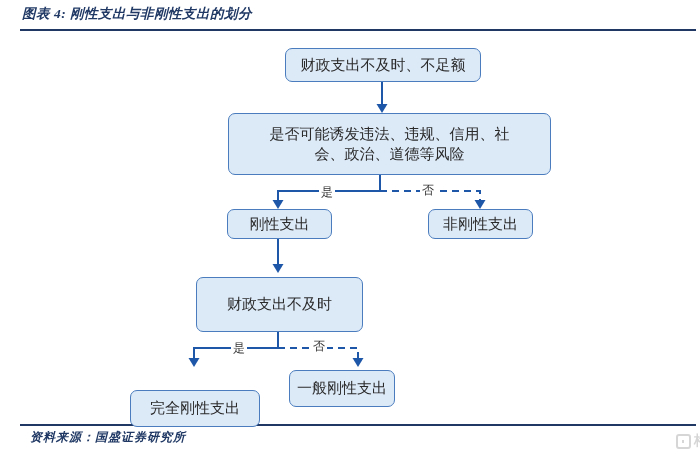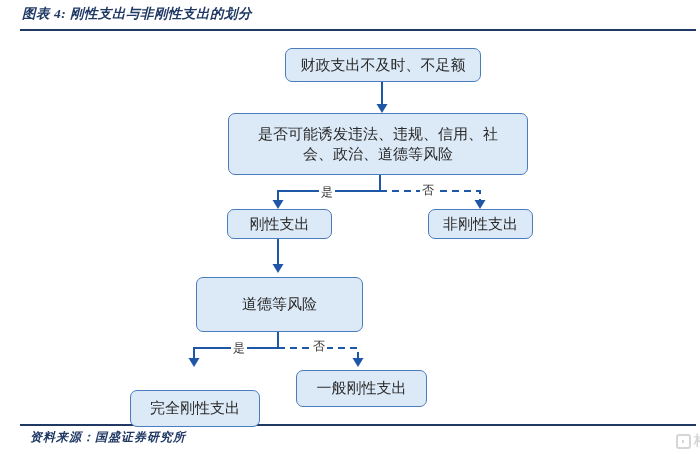--- a/index.html
+++ b/index.html
@@ -53,26 +53,26 @@
     align-items: center;
     justify-content: center;
     text-align: center;
     font-size: 15px;
     line-height: 1.35;
     color: #2B2B2B;
     z-index: 2;
   }
   .node span { display: block; white-space: nowrap; }
   .node-start         { left: 285px; top: 48px;  width: 196px; height: 34px; align-items: center; }
-  .node-decision1     { left: 228px; top: 113px; width: 300px; height: 62px; }
+  .node-decision1     { left: 228px; top: 113px; width: 323px; height: 62px; }
   .node-rigid         { left: 227px; top: 209px; width: 105px; height: 30px; font-weight: normal; }
   .node-nonrigid      { left: 428px; top: 209px; width: 105px; height: 30px; }
   .node-decision2     { left: 196px; top: 277px; width: 167px; height: 55px; }
   .node-fully-rigid   { left: 130px; top: 370px; width: 130px; height: 37px; margin-top: 20px; }
-  .node-general-rigid { left: 296px; top: 370px; width: 131px; height: 37px; }
+  .node-general-rigid { left: 289px; top: 370px; width: 106px; height: 37px; }
 
   .branch-label {
     position: absolute;
     z-index: 3;
     font-size: 12px;
     line-height: 1;
     color: #333333;
     background: #ffffff;
     padding: 0 2px;
   }
@@ -167,21 +167,21 @@
 
   <div class="node node-rigid">
     <span>刚性支出</span>
   </div>
 
   <div class="node node-nonrigid">
     <span>非刚性支出</span>
   </div>
 
   <div class="node node-decision2">
-    <span>道德等风险</span>
+    <span>财政支出不及时</span>
   </div>
 
   <div class="node node-fully-rigid">
     <span>完全刚性支出</span>
   </div>
 
   <div class="node node-general-rigid">
     <span>一般刚性支出</span>
   </div>
 

